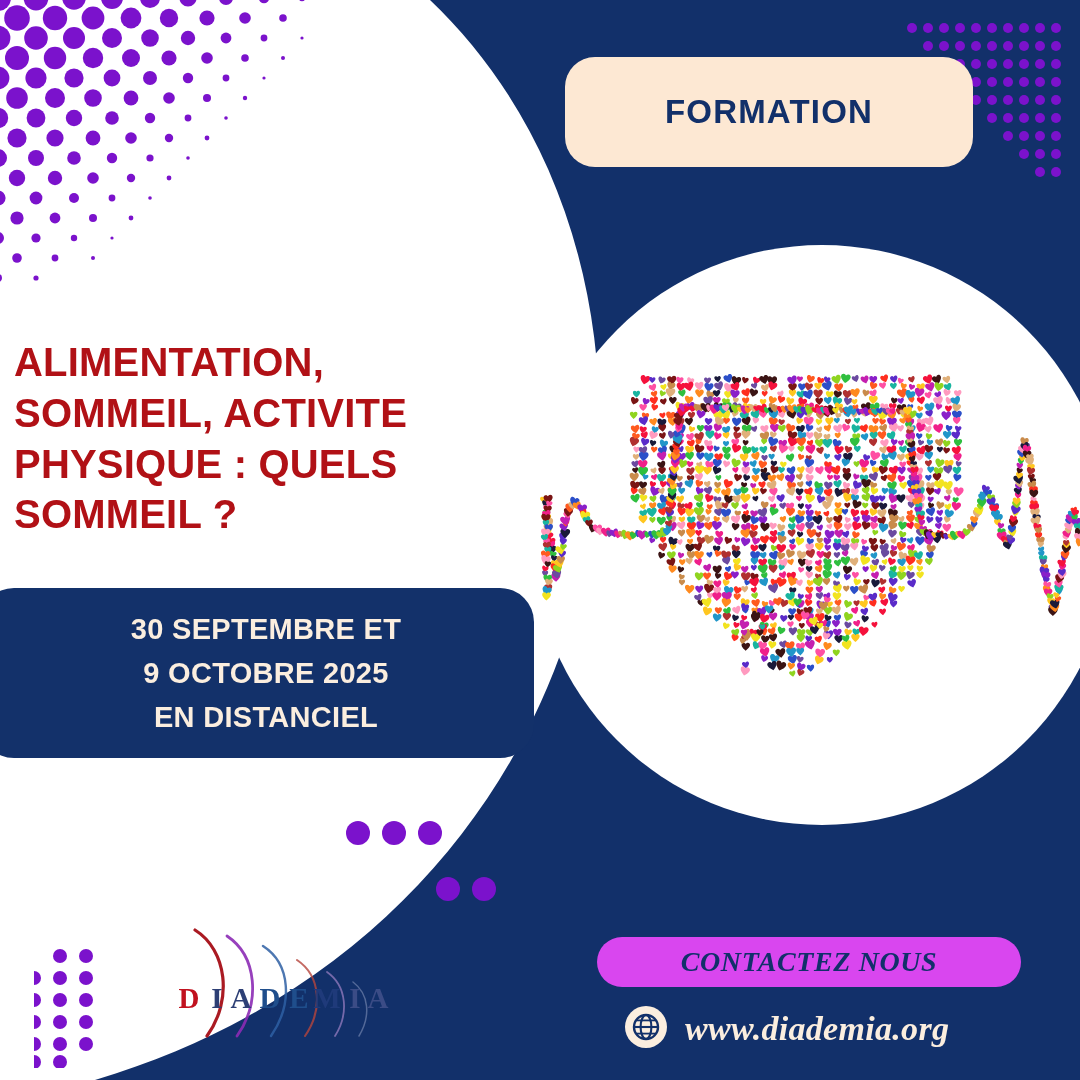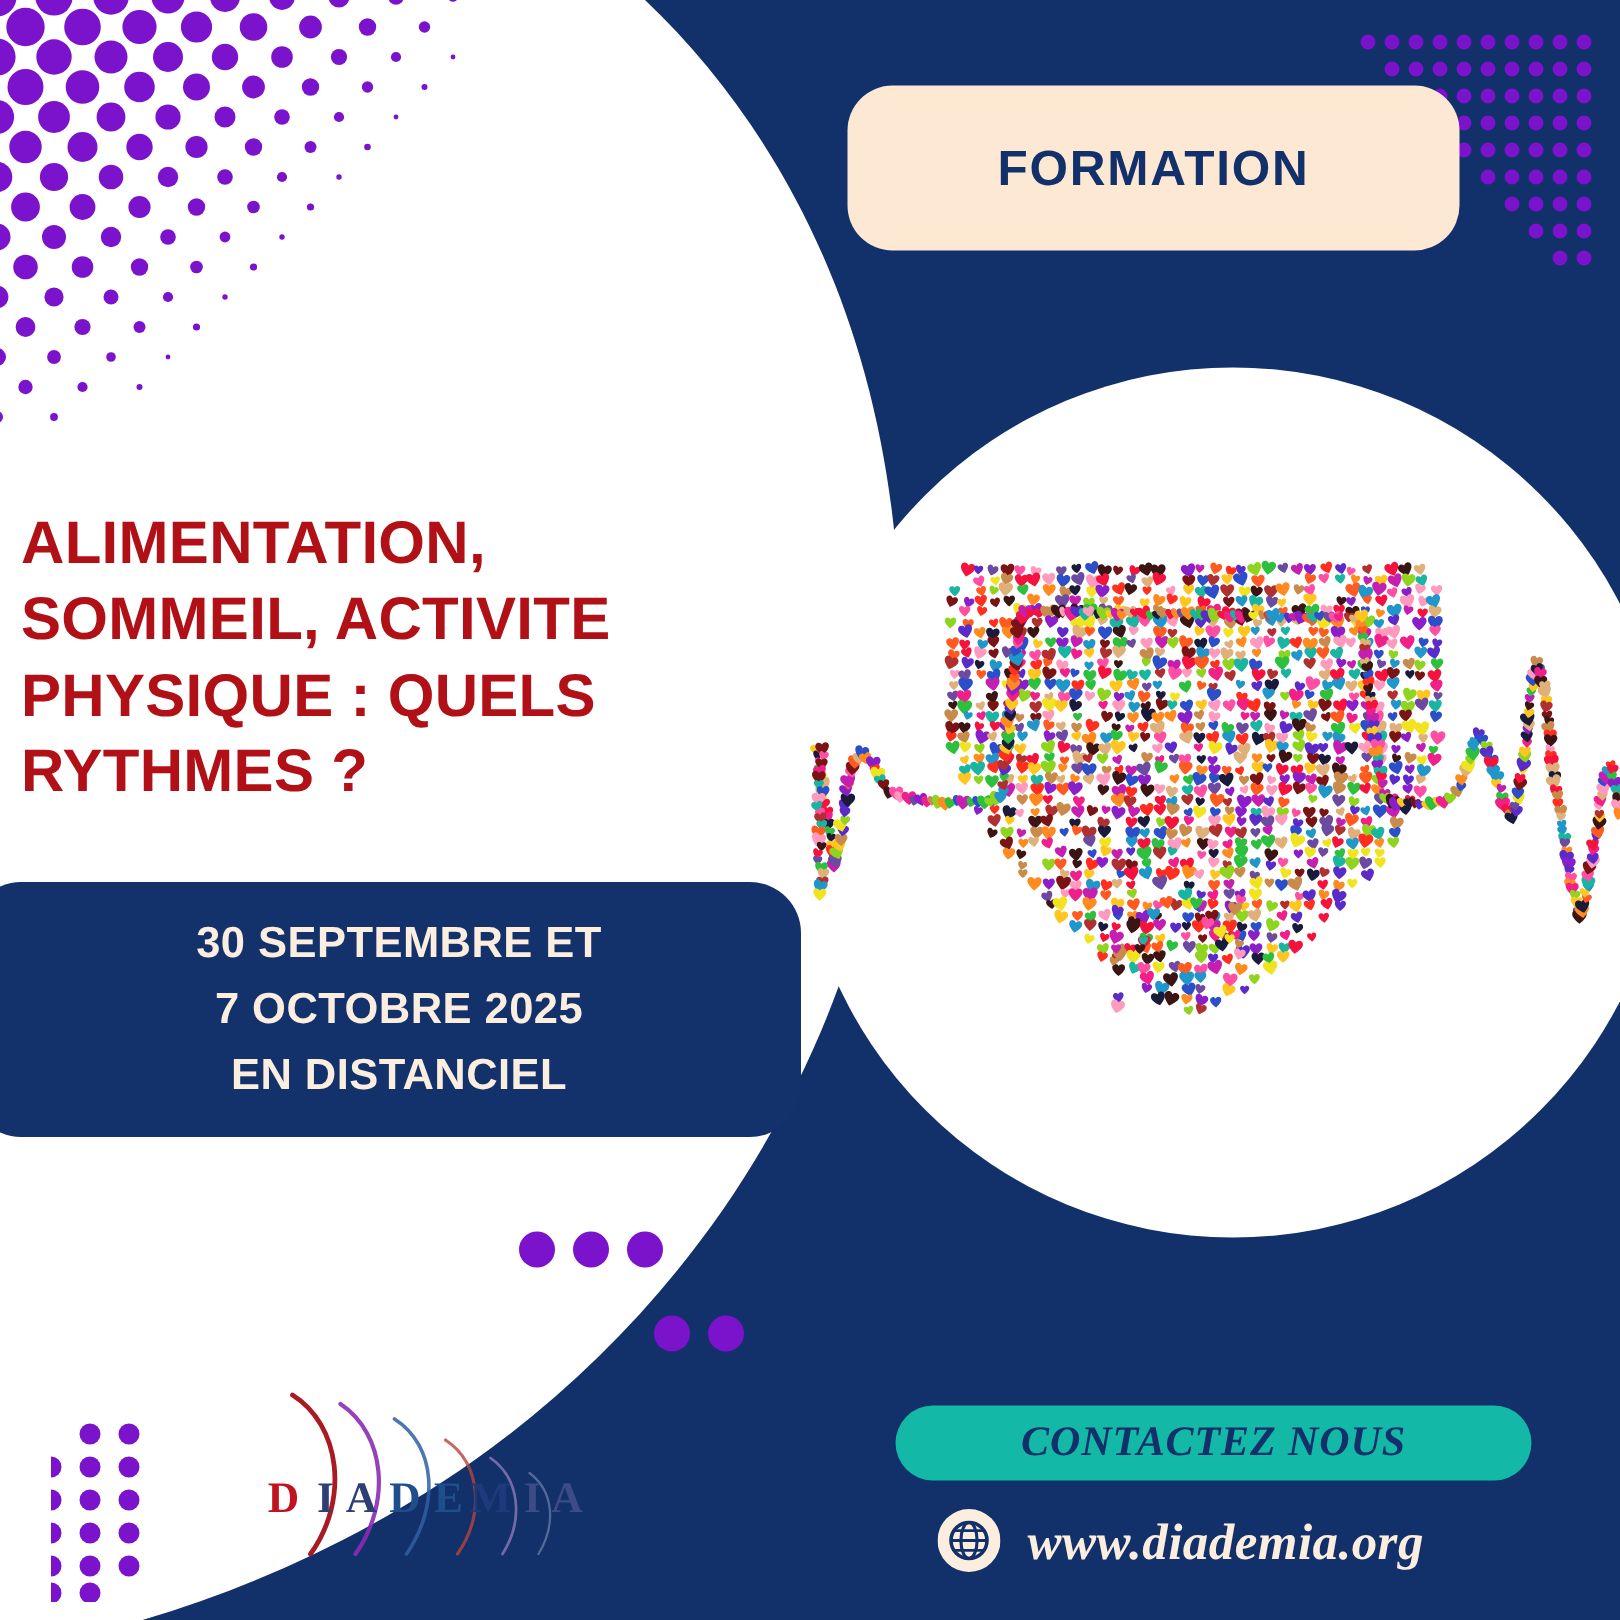--- a/index.html
+++ b/index.html
@@ -88,21 +88,21 @@
   .heart-art svg { display:block; }
 
   
   .logo { position:absolute; left:175px; top:928px; width:235px; height:110px; }
   .logo svg { display:block; }
 
   
   .contact-pill {
     position:absolute; left:597px; top:937px;
     width:424px; height:50px;
-    background:#14b8a6;
+    background:#d946ef;
     border-radius:25px;
     display:flex; align-items:center; justify-content:center;
   }
   .contact-pill .txt {
     color:#12306A;
     font-family:"Liberation Serif", serif;
     font-style:italic;
     font-weight:bold;
     font-size:28px;
     letter-spacing:0.6px;
@@ -1731,26 +1731,26 @@
   </div>
 
   <div class="formation-badge">
     <span class="txt">FORMATION</span>
   </div>
 
   <div class="title">
     <div>ALIMENTATION,</div>
     <div>SOMMEIL, ACTIVITE</div>
     <div>PHYSIQUE : QUELS</div>
-    <div>RYTHMES ?</div>
+    <div>SOMMEIL ?</div>
   </div>
 
   <div class="date-box">
     <div class="line">30 SEPTEMBRE ET</div>
-    <div class="line">7 OCTOBRE 2025</div>
+    <div class="line">9 OCTOBRE 2025</div>
     <div class="line">EN DISTANCIEL</div>
   </div>
 
   <div class="logo">
     <svg width="235" height="110" viewBox="0 0 235 110" xmlns="http://www.w3.org/2000/svg">
       <g fill="none" stroke-linecap="round">
         <path d="M20 2 C52 22 58 72 32 108" stroke="#A50E16" stroke-width="3.2" opacity="0.95"></path>
         <path d="M52 8 C82 28 86 74 62 108" stroke="#8C2BB5" stroke-width="2.8" opacity="0.9"></path>
         <path d="M88 18 C116 36 118 76 96 108" stroke="#2E5FA3" stroke-width="2.4" opacity="0.85"></path>
         <path d="M122 32 C146 48 148 82 130 108" stroke="#B5453C" stroke-width="2.1" opacity="0.8"></path>

